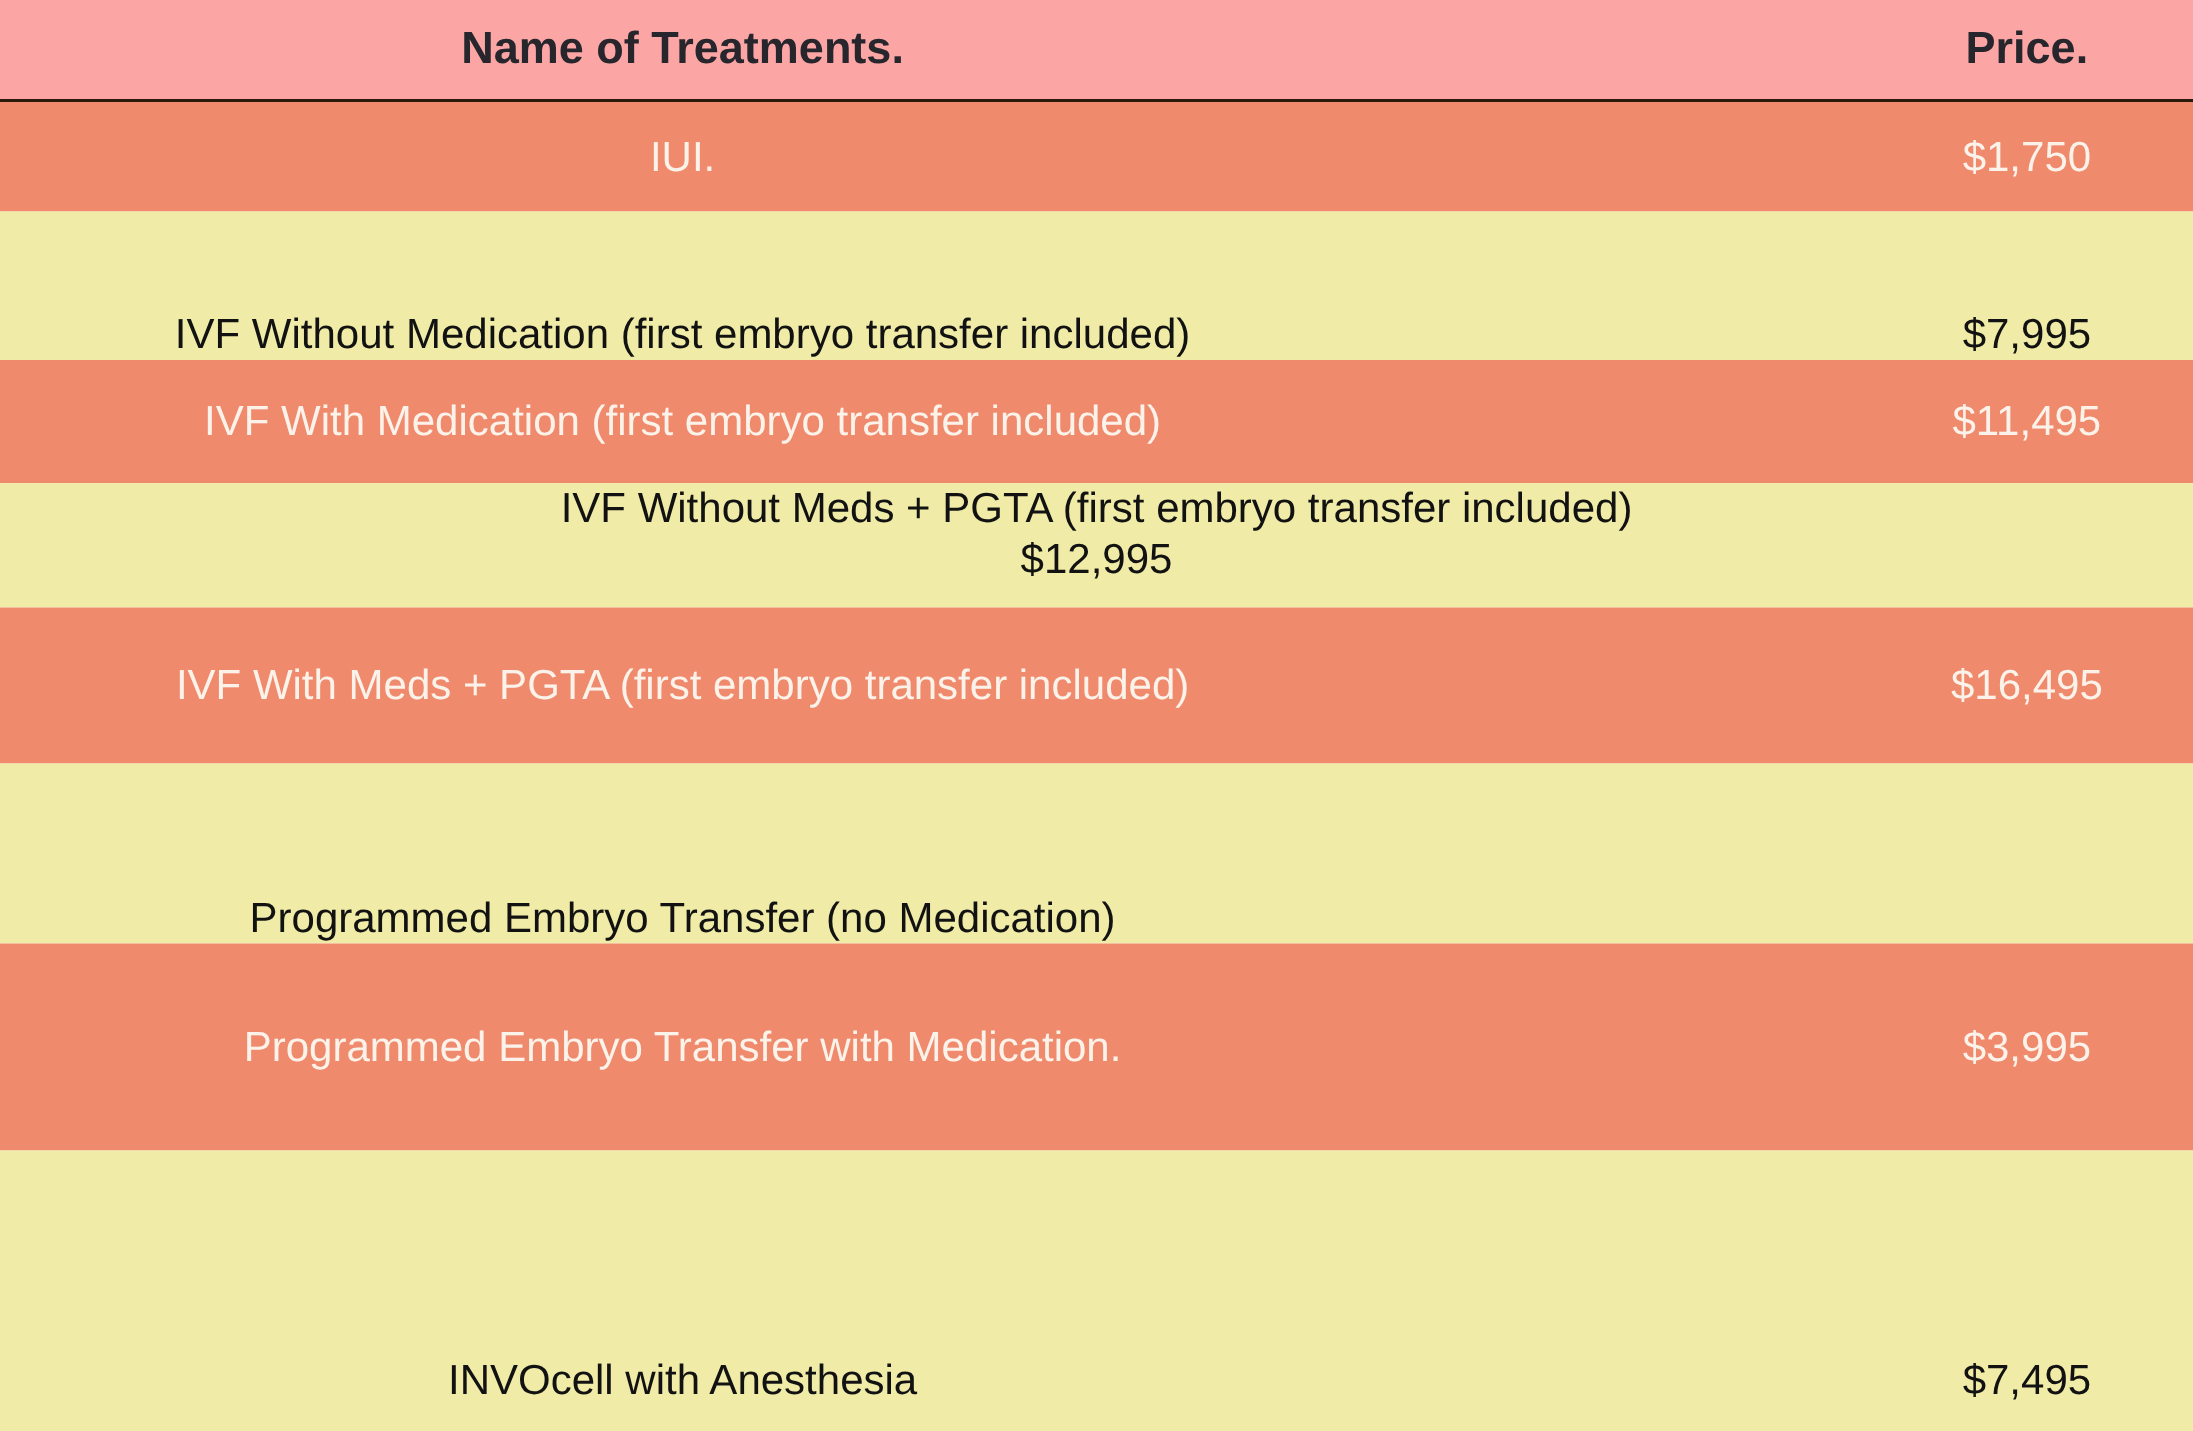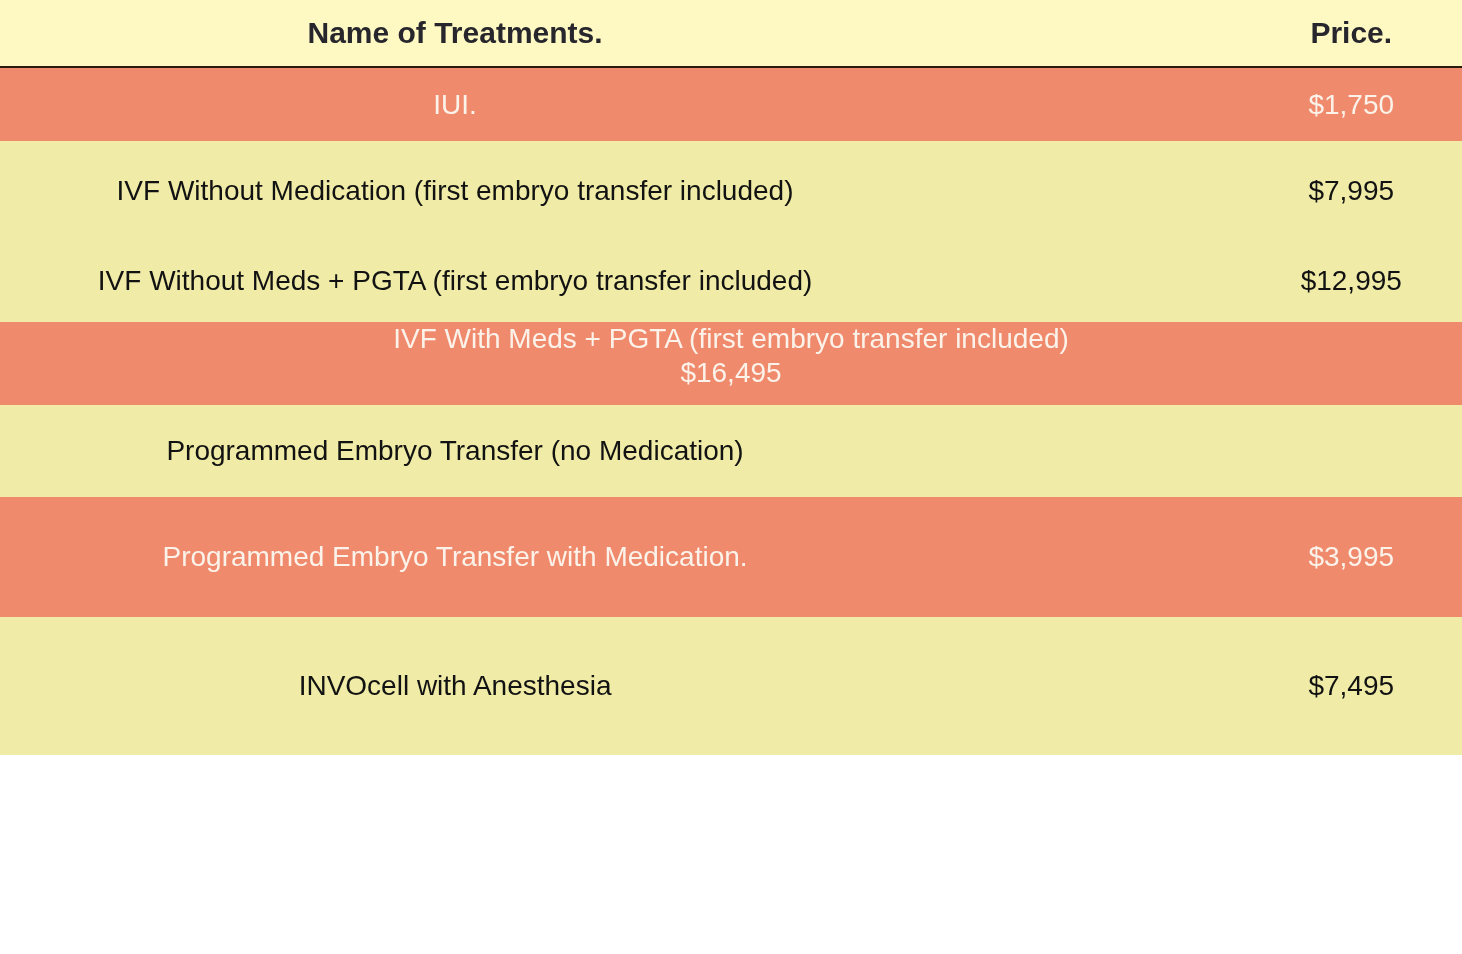--- a/index.html
+++ b/index.html
@@ -29,43 +29,43 @@
   }
   .spacer {
     width: 22.6%;
   }
   .cell.price {
     flex: 1;
     text-align: center;
   }
   .thead {
     height: 66px;
-    background: #fef9c3;
+    background: #fca5a5;
     border-bottom: 2px solid var(--header-border, #2A1A0D);
     color: var(--header-text, #26262C);
   }
   .thead .cell {
     font-weight: bold;
     font-size: 30px;
   }
   .row.salmon {
     background: var(--salmon, #F08A6D);
     color: var(--light-text, #FBF3EA);
   }
   .row.yellow {
     background: var(--yellow, #F0ECA7);
     color: var(--dark-text, #121212);
   }
   
   #tbody .row:nth-child(1) { height: 73px; }
-  #tbody .row:nth-child(2) { height: 99px; }
+  #tbody .row:nth-child(2) { height: 99px; align-items: flex-end; }
   #tbody .row:nth-child(3) { height: 82px; }
   #tbody .row:nth-child(4) { height: 83px; flex-direction: column; }
-  #tbody .row:nth-child(5) { height: 92px; }
-  #tbody .row:nth-child(6) { height: 120px; }
+  #tbody .row:nth-child(5) { height: 104px; }
+  #tbody .row:nth-child(6) { height: 120px; align-items: flex-end; }
   #tbody .row:nth-child(7) { height: 138px; }
   #tbody .row:nth-child(8) { height: 305px; }
 </style>
 </head>
 <body>
 
 <div class="page">
   <div class="row thead">
     <div class="cell name">Name of Treatments.</div>
     <div class="spacer"></div>
@@ -74,20 +74,25 @@
   <div id="tbody">
       <div class="row salmon">
         <div class="cell name">IUI.</div>
         <div class="spacer"></div>
         <div class="cell price">$1,750</div>
       </div>
       <div class="row yellow">
         <div class="cell name">IVF Without Medication (first embryo transfer included)</div>
         <div class="spacer"></div>
         <div class="cell price">$7,995</div>
+      </div>
+      <div class="row salmon">
+        <div class="cell name">IVF With Medication (first embryo transfer included)</div>
+        <div class="spacer"></div>
+        <div class="cell price">$11,495</div>
       </div>
       <div class="row yellow">
         <div class="cell name">IVF Without Meds + PGTA (first embryo transfer included)</div>
         <div class="spacer"></div>
         <div class="cell price">$12,995</div>
       </div>
       <div class="row salmon">
         <div class="cell name">IVF With Meds + PGTA (first embryo transfer included)</div>
         <div class="spacer"></div>
         <div class="cell price">$16,495</div>

